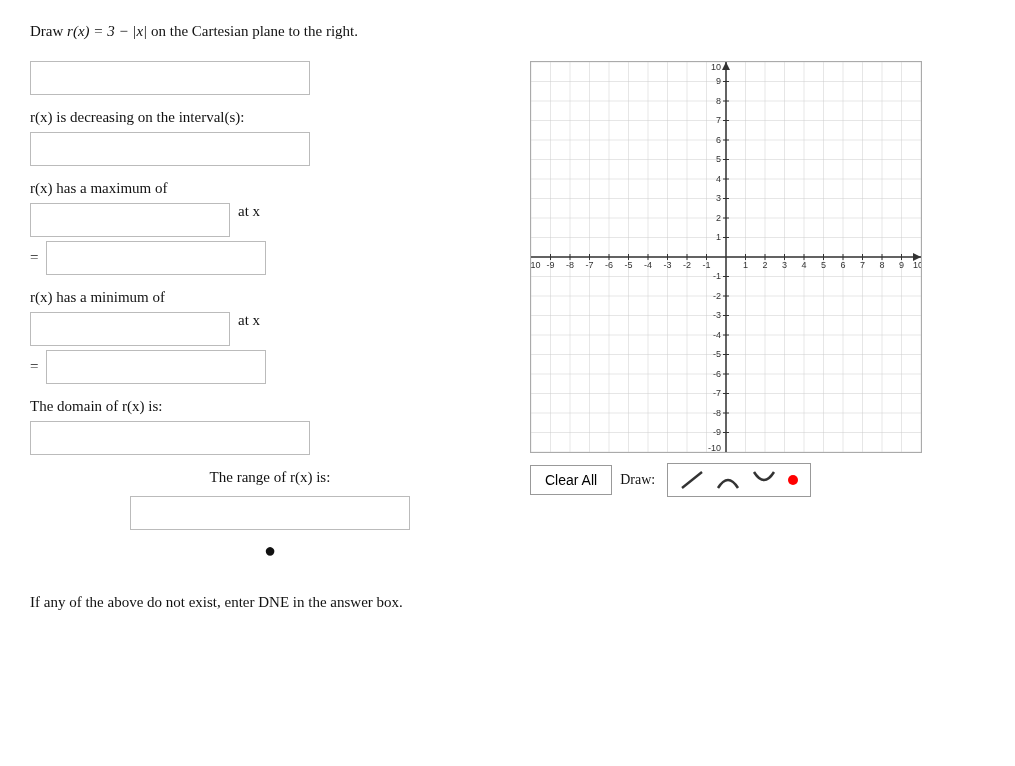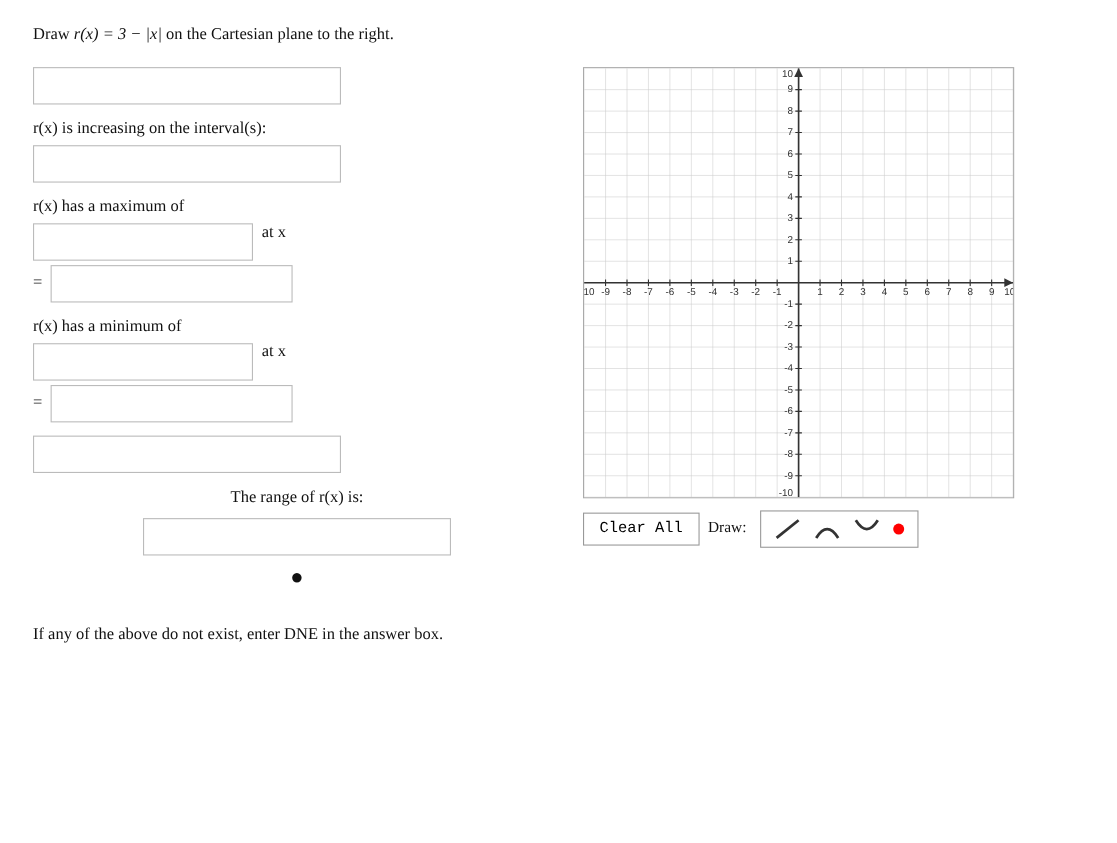--- a/index.html
+++ b/index.html
@@ -111,21 +111,21 @@
       align-items: center;
       gap: 8px;
       margin-top: 6px;
     }
     .clear-all-btn {
       background: #fff;
       border: 1px solid #999;
       padding: 6px 14px;
       font-size: 14px;
       cursor: pointer;
-      font-family: Liberation Mono, monospace;
+      font-family: Liberation Sans, sans-serif;
     }
     .draw-label {
       font-size: 14px;
       font-family: Georgia, serif;
       margin-right: 4px;
     }
     .draw-tools {
       display: flex;
       align-items: center;
       gap: 4px;
@@ -158,21 +158,21 @@
 <p class="problem-title">
   <span>Draw </span><span class="math">r(x) = 3 − |x|</span><span> on the Cartesian plane to the right.</span>
 </p>
 
 <div class="main-layout">
   <div class="left-panel">
 
     <input class="answer-input" type="text" style="">
 
     <div class="section-label">
-      <span>r(x)  is increasing on the interval(s):</span>
+      <span>r(x)  is decreasing on the interval(s):</span>
     </div>
     <input class="answer-input" type="text" style="">
 
     <div class="section-label">
       <span>r(x)  has a maximum of</span>
     </div>
     <div class="max-min-row">
       <input class="answer-input" type="text" style="">
       <span class="at-x-label">at x</span>
     </div>
@@ -186,20 +186,23 @@
     </div>
     <div class="max-min-row">
       <input class="answer-input" type="text" style="">
       <span class="at-x-label">at x</span>
     </div>
     <div class="eq-row">
       <span class="eq-symbol">=</span>
       <input class="answer-input" type="text" style="">
     </div>
 
+    <div class="section-label">
+      <span>The domain of r(x) is:</span>
+    </div>
     <input class="answer-input" type="text" style="margin-bottom: 14px;">
 
     <div class="domain-range-row">
       <span class="section-label" style="margin:0; white-space:nowrap;">The range of r(x) is:</span>
       <input class="answer-input" type="text" style="margin-bottom: 0px;">
       <span class="bullet-dot">●</span>
     </div>
 
     <div class="bottom-note">
       <span>If any of the above do not exist, enter DNE in the answer box.</span>

